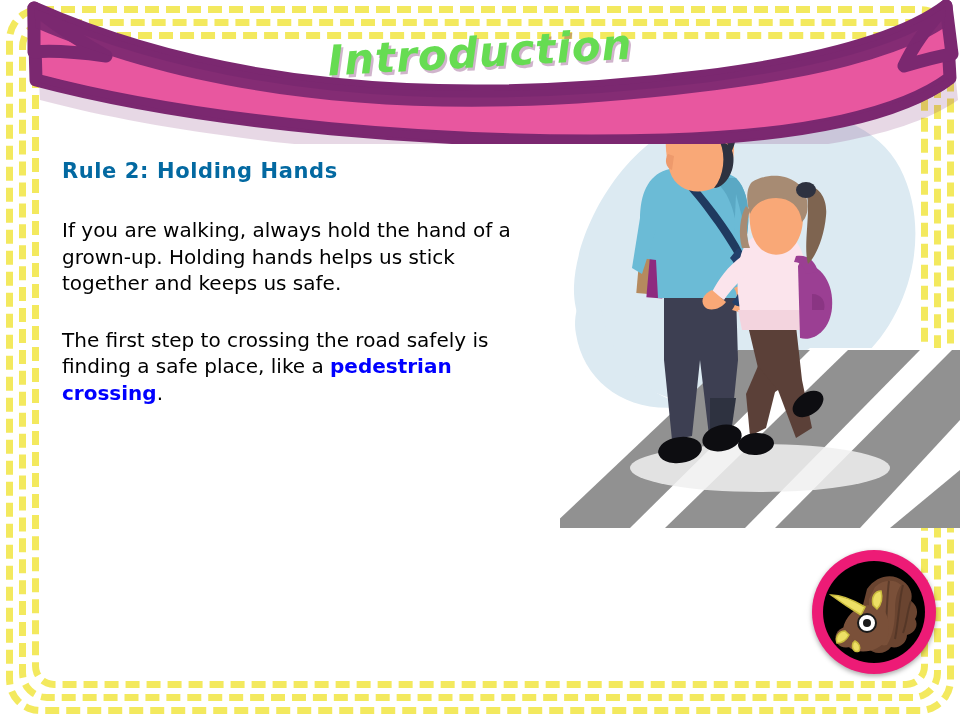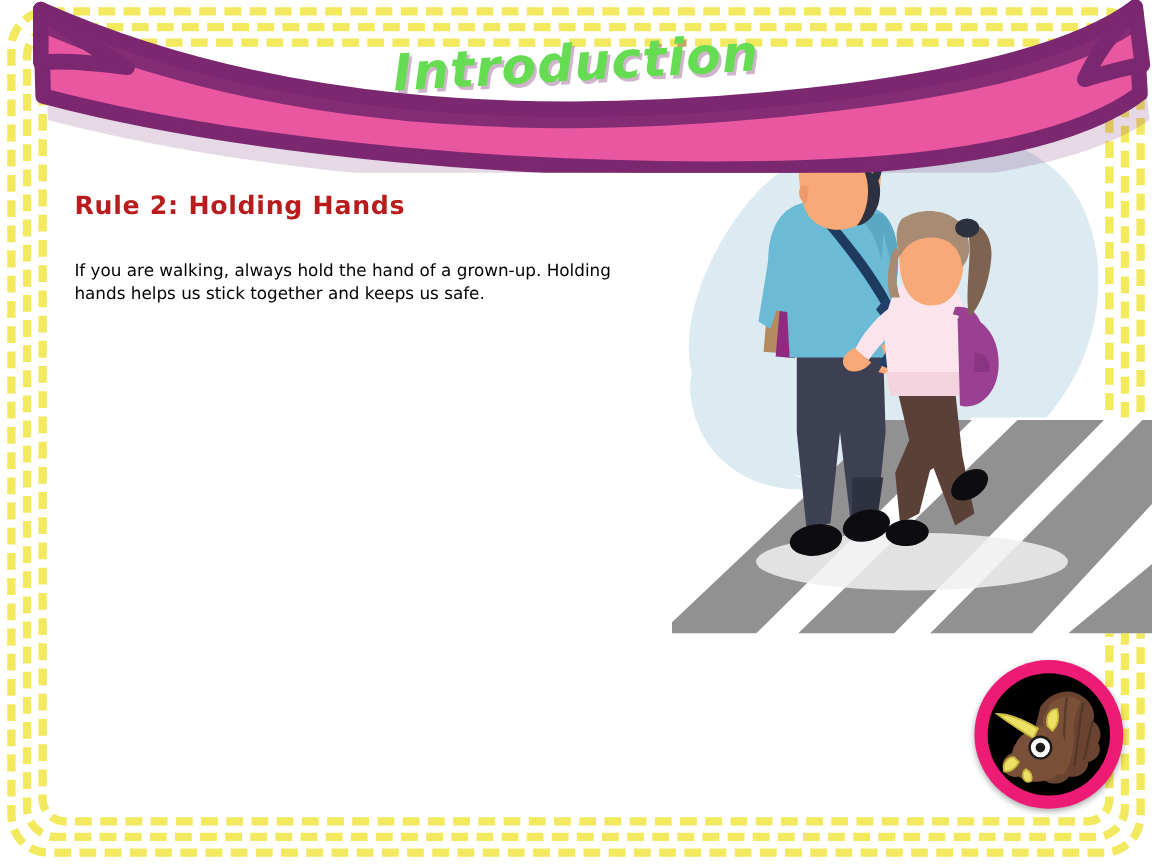--- a/index.html
+++ b/index.html
@@ -66,21 +66,21 @@
     font-family: "DejaVu Sans", sans-serif;
     font-size: 21px;
     font-weight: bold;
     color: #0000FF;
     letter-spacing: 0.6px;
     margin: 0 0 34px 0;
     line-height: 1.1;
   }
   .para {
     font-family: "DejaVu Sans", sans-serif;
-    font-size: 14px;
+    font-size: 20px;
     color: #000000;
     line-height: 1.33;
     margin: 0 0 30px 0;
   }
   .para:last-child { margin-bottom: 0; }
   .hl {
     color: #0000FF;
     font-weight: bold;
   }
 
@@ -222,22 +222,23 @@
                  L944 34 C900 62 820 84 700 98 C424 132 204 106 36 34 Z" fill="#7B2870" opacity="0.92"></path>
 
         <path d="M44 82 C210 126 446 148 666 142 C800 138 898 118 948 84
                  L950 92 C900 126 806 146 666 150 C446 156 200 132 38 88 Z" fill="#7B2870" opacity="0.85"></path>
       </g>
     </svg>
     <div id="banner-title" style="color: rgb(102, 220, 82);">Introduction</div>
   </div>
 
   <div id="text-block">
-    <h2 class="rule-heading" style="color: #b91c1c;">Rule 2: Holding Hands</h2>
+    <h2 class="rule-heading" style="color: #0369a1;">Rule 2: Holding Hands</h2>
     <p class="para"><span>If you are walking, always hold the hand of a grown-up. Holding hands helps us stick together and keeps us safe.</span></p>
+    <p class="para"><span>The first step to crossing the road safely is finding a safe place, like a </span><span class="hl" style="color: rgb(0, 0, 255);">pedestrian crossing</span><span>.</span></p>
   </div>
 
   <div id="mascot-badge" style="background: rgb(237, 27, 118);">
     <div id="mascot-inner" style="background: rgb(0, 0, 0);">
       <svg width="102" height="102" viewBox="0 0 102 102" xmlns="http://www.w3.org/2000/svg">
 
         <path d="M44 28 C54 14 70 12 80 20 C88 26 90 34 88 40
                  C94 44 96 52 92 58 C96 64 92 72 84 74
                  C84 82 76 88 68 86 C62 94 50 94 44 86 L40 44 Z" fill="#6A4430"></path>
         <path d="M52 26 C60 18 72 18 78 24 C74 30 72 38 72 48 C72 62 70 74 64 84

